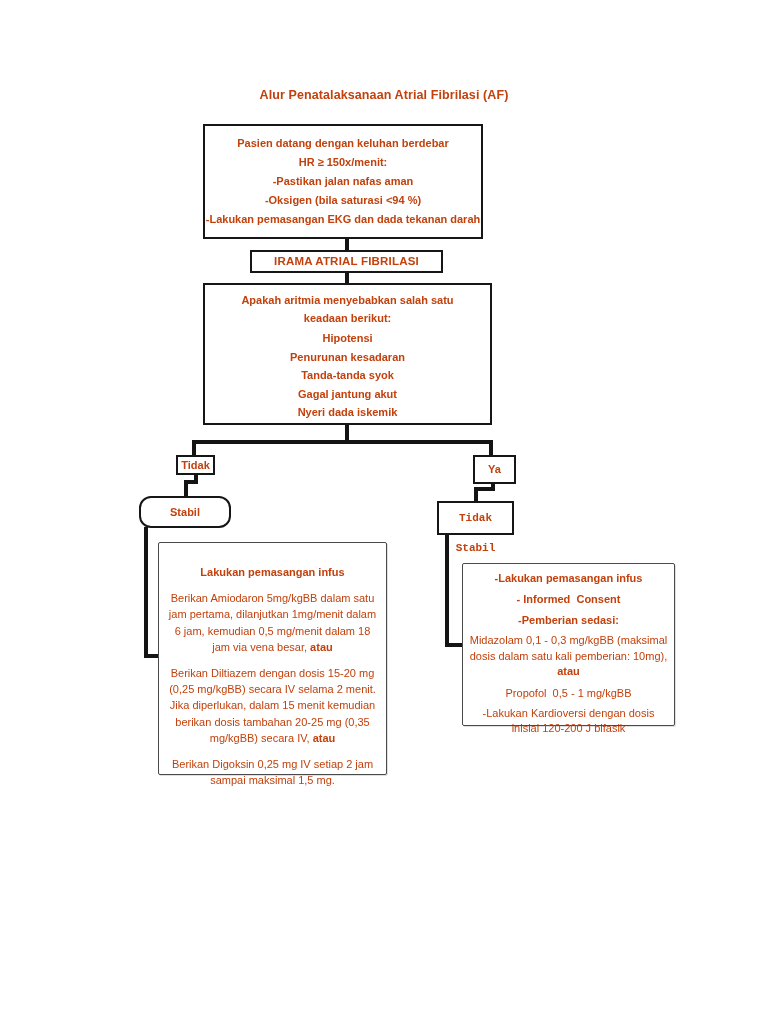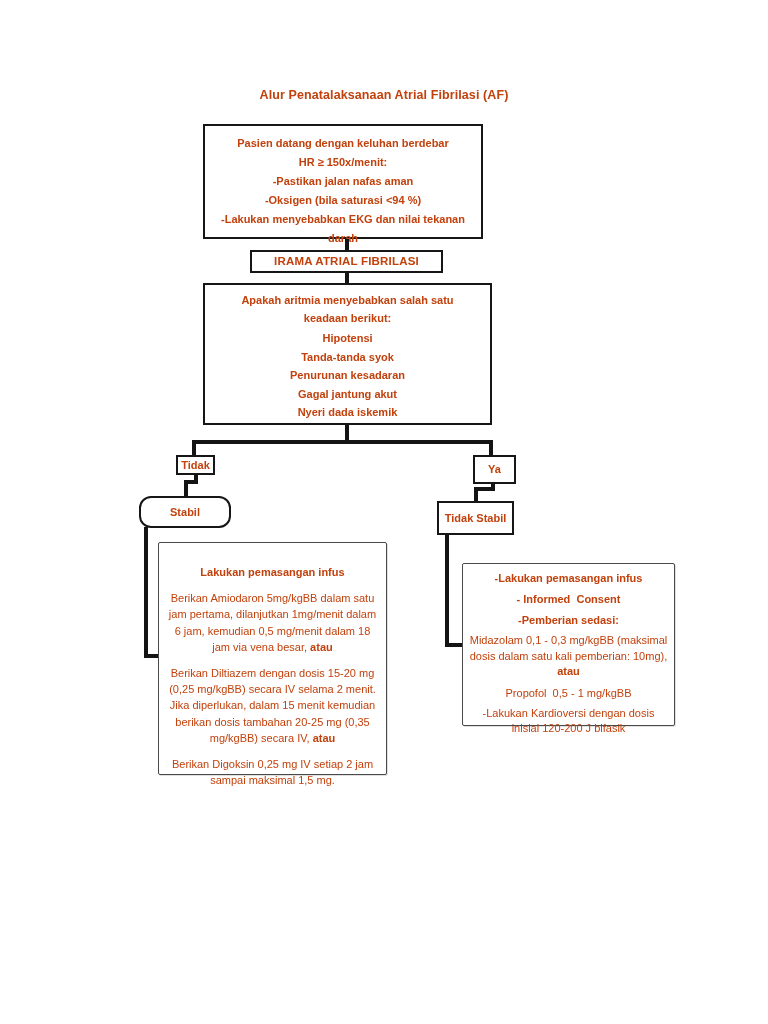--- a/index.html
+++ b/index.html
@@ -20,21 +20,21 @@
 
   .box-rhythm{left:250px;top:250px;width:193px;height:23px;font-size:11.5px;font-weight:bold;line-height:19px;letter-spacing:.2px;}
 
   .box-assessment{left:203px;top:283px;width:289px;height:142px;font-size:11px;font-weight:bold;padding:7px 17px 0;}
   .box-assessment .question{line-height:17.5px;margin-bottom:2px;}
   .box-assessment .cond{line-height:18.6px;}
 
   .box-tidak{left:176px;top:455px;width:39px;height:20px;font-size:11px;font-weight:bold;line-height:16px;}
   .box-ya{left:473px;top:455px;width:43px;height:29px;font-size:11px;font-weight:bold;line-height:25px;}
   .box-stabil{left:139px;top:496px;width:92px;height:32px;font-size:11px;font-weight:bold;line-height:28px;border-radius:12px;}
-  .box-tidak-stabil{left:437px;top:501px;width:77px;height:34px;font-size:11px;font-weight:bold;line-height:30px;}
+  .box-tidak-stabil{left:437px;top:501px;width:77px;height:34px;font-size:11px;font-weight:bold;line-height:30px;font-family:Liberation Mono, monospace;}
 
   .box-stable-tx{left:158px;top:542px;width:229px;height:233px;font-size:11px;padding:21px 6px 0;}
   .box-stable-tx .hd{font-weight:bold;line-height:16px;margin:0 0 10px;}
   .box-stable-tx p{margin:0 0 9px;line-height:16.4px;}
   .box-stable-tx b{font-weight:bold;}
 
   .box-unstable-tx{left:462px;top:563px;width:213px;height:163px;font-size:11px;padding:6px 5px 0;}
   .box-unstable-tx .bl{font-weight:bold;line-height:16px;margin:0 0 5px;white-space:pre-wrap;}
   .box-unstable-tx p{margin:0 0 5px;line-height:15.6px;}
   .box-unstable-tx .pl{line-height:16px;margin:0 0 5px;white-space:pre-wrap;}
@@ -63,34 +63,34 @@
 
 <div class="page">
 
   <div class="title">Alur Penatalaksanaan Atrial Fibrilasi (AF)</div>
 
   <div class="box box-presentation">
     <div>Pasien datang dengan keluhan berdebar</div>
     <div>HR ≥ 150x/menit:</div>
     <div>-Pastikan jalan nafas aman</div>
     <div>-Oksigen (bila saturasi &lt;94 %)</div>
-    <div>-Lakukan menyebabkan EKG dan nilai tekanan darah</div>
+    <div>-Lakukan pemasangan EKG dan dada tekanan darah</div>
   </div>
 
   <div class="conn c-top1"></div>
 
   <div class="box box-rhythm">IRAMA ATRIAL FIBRILASI</div>
 
   <div class="conn c-top2"></div>
 
   <div class="box box-assessment">
     <div class="question">Apakah aritmia menyebabkan salah satu keadaan berikut:</div>
     <div class="cond">Hipotensi</div>
+    <div class="cond">Penurunan kesadaran</div>
     <div class="cond">Tanda-tanda syok</div>
-    <div class="cond">Penurunan kesadaran</div>
     <div class="cond">Gagal jantung akut</div>
     <div class="cond">Nyeri dada iskemik</div>
   </div>
 
   <div class="conn c-stem"></div>
   <div class="conn c-hbar"></div>
   <div class="conn c-dropL"></div>
   <div class="conn c-dropR"></div>
 
   <div class="box box-tidak">Tidak</div>

